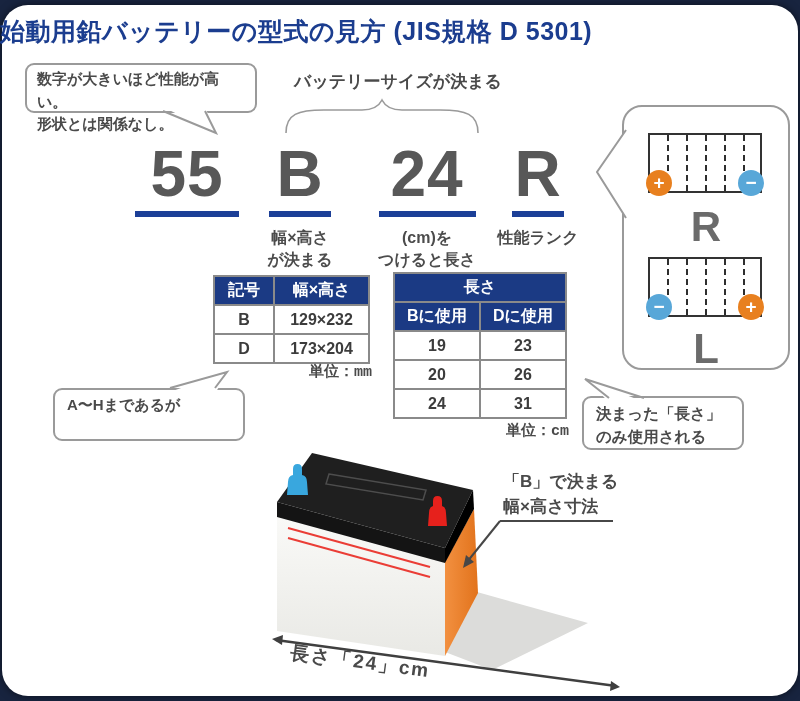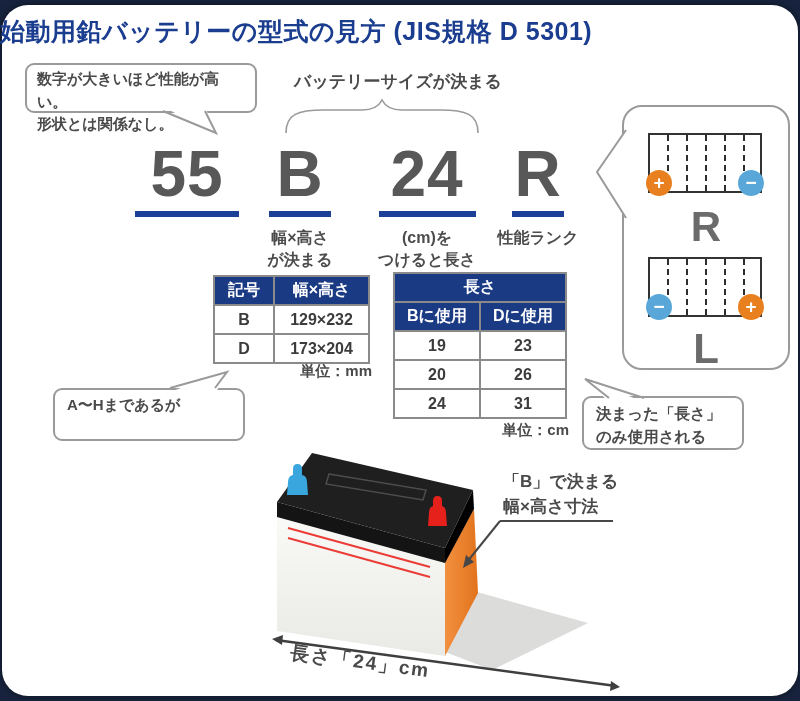--- a/index.html
+++ b/index.html
@@ -34,21 +34,21 @@
   #seg-1 .seg-underline{width:104px}#seg-2 .seg-underline{width:62px}
   #seg-3 .seg-underline{width:97px}#seg-4 .seg-underline{width:52px}
   
   .jis-table{position:absolute;border-collapse:collapse;font-weight:bold;font-size:16px;
              text-align:center;z-index:3;background:#fff;padding-left:24px;}
   .jis-table th{background:#1b3a84;color:#fff;}
   .jis-table td{color:#3c3c3c;background:#fff;}
   .jis-table th,.jis-table td{border:2px solid #8a8a8a;padding:1px 4px;height:25px;}
   #table-size{left:213px;top:275px;}
   #table-length{left:393px;top:272px;}
-  .unit{position:absolute;font-size:15px;font-weight:bold;color:#4a4a4a;text-align:right;width:100px;z-index:3;}
+  .unit{position:absolute;font-size:15px;font-weight:bold;color:#4a4a4a;text-align:right;width:100px;z-index:3;font-family:Liberation Mono, monospace;}
   #unit-mm{left:272px;top:362px;}
   #unit-cm{left:469px;top:421px;}
   
   .cells{position:absolute;left:24px;width:110px;height:56px;border:2px solid #333;background:#fff;}
   .vline{position:absolute;top:0;bottom:0;border-left:2px dashed #2e2e2e;}
   .term{position:absolute;width:26px;height:26px;border-radius:50%;color:#fff;font-weight:bold;
         font-size:19px;line-height:26px;text-align:center;bottom:-5px;}
   .term.orange{background:#e8801f;}
   .term.blue{background:#58a7d8;}
   .term.left{left:-4px}.term.right{right:-4px}

